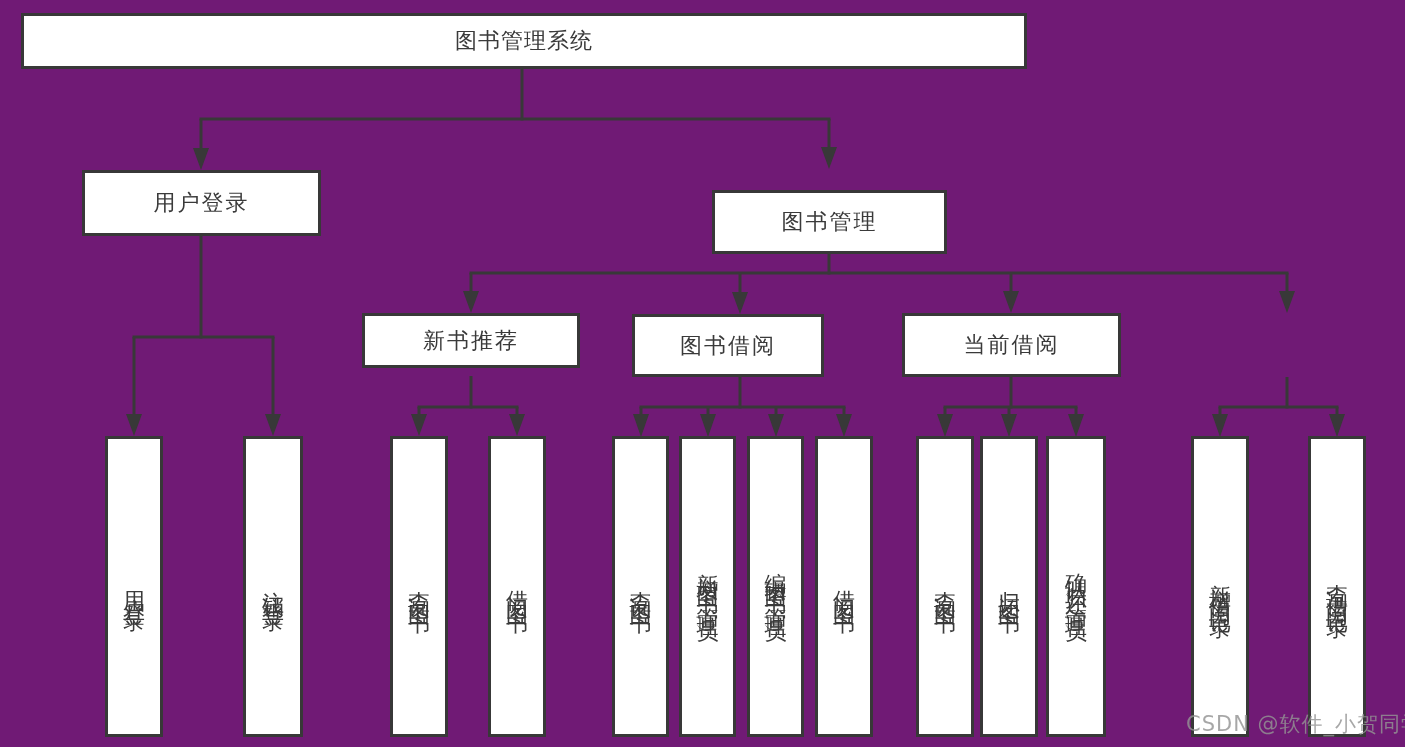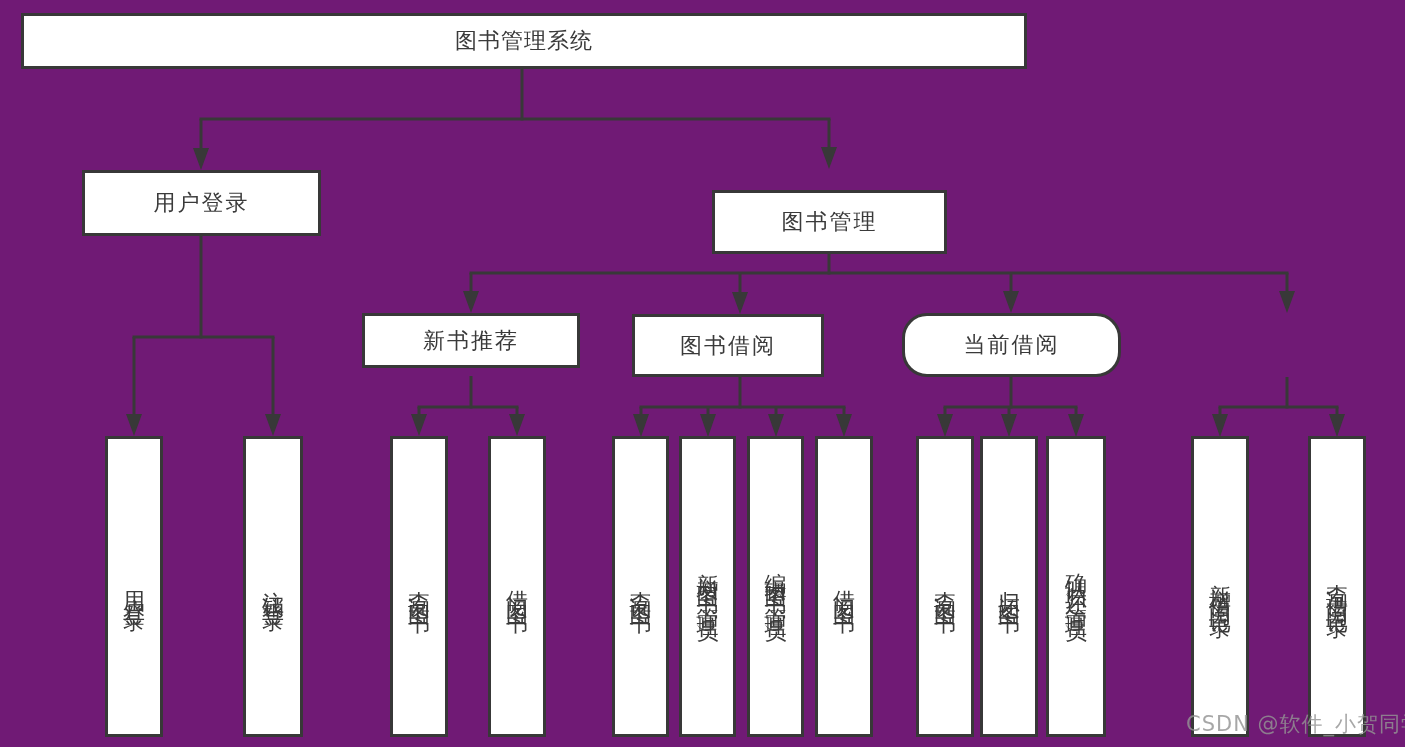--- a/index.html
+++ b/index.html
@@ -94,21 +94,21 @@
     <polygon points="1329,414 1345,414 1337,437" stroke="none"></polygon>
   </svg>
 
   <div class="hbox" style="left:21px;top:13px;width:1006px;height:56px;letter-spacing:1px;">图书管理系统</div>
 
   <div class="hbox" style="left:82px;top:170px;width:239px;height:66px;">用户登录</div>
   <div class="hbox" style="left:712px;top:169px;width:235px;height:64px;margin-top:21px;">图书管理</div>
 
   <div class="hbox" style="left:362px;top:313px;width:218px;height:55px;">新书推荐</div>
   <div class="hbox" style="left:632px;top:314px;width:192px;height:63px;">图书借阅</div>
-  <div class="hbox" style="left:902px;top:313px;width:219px;height:64px;border-radius:25px;">当前借阅</div>
+  <div class="hbox" style="left:902px;top:313px;width:219px;height:64px;">当前借阅</div>
 
   <div class="vbox" style="left:105px;width:58px;">
     <span class="vtext">用户登录</span>
   </div>
   <div class="vbox" style="left:243px;width:60px;">
     <span class="vtext">注销登录</span>
   </div>
 
   <div class="vbox" style="left:390px;width:58px;">
     <span class="vtext">查询图书</span>

